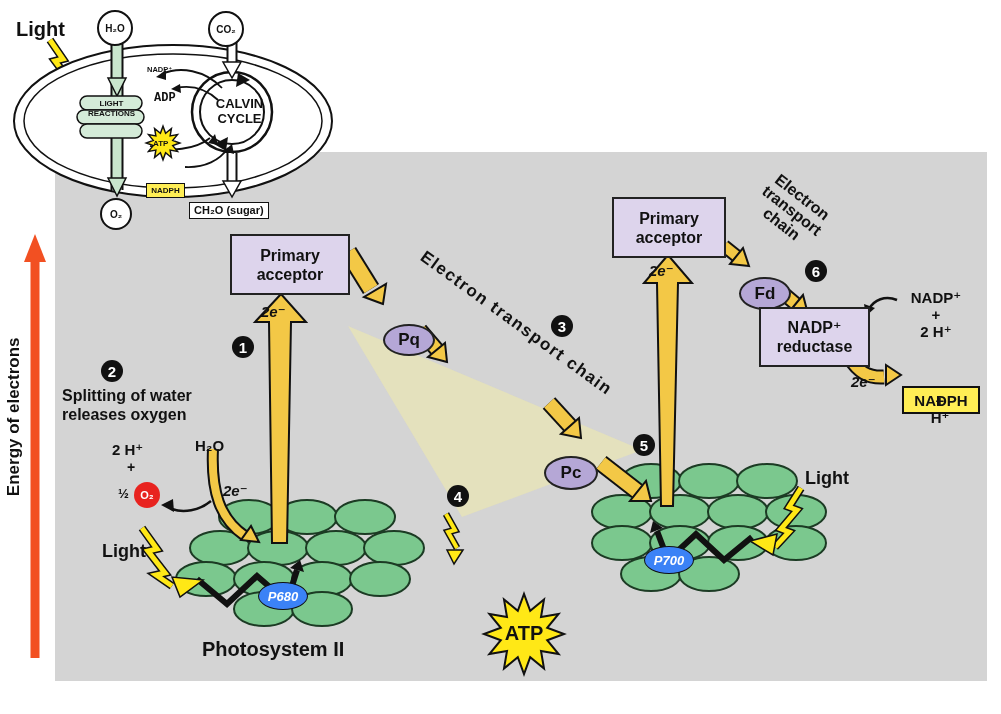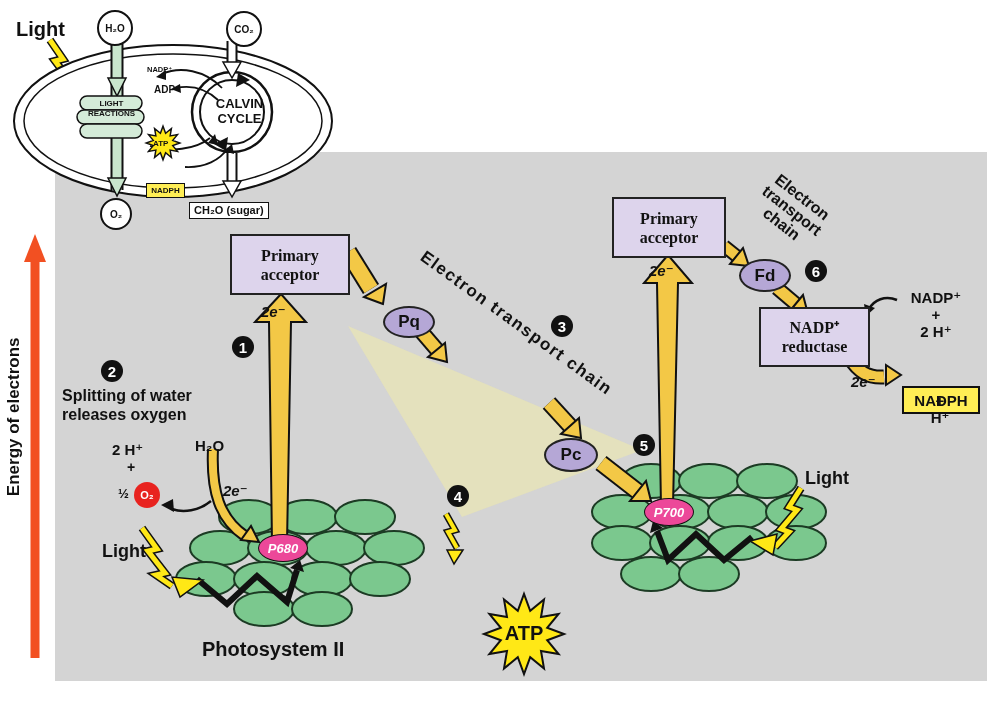--- a/index.html
+++ b/index.html
@@ -4,25 +4,25 @@
 <style>
   html,body{margin:0;padding:0;background:#fff;}
   .stage{position:relative;width:1001px;height:714px;background:#fff;overflow:hidden;
          font-family:"Liberation Sans","DejaVu Sans",sans-serif;color:#111;}
   .panel{position:absolute;left:55px;top:152px;width:932px;height:529px;background:#d4d4d4;z-index:0;}
   svg.art{position:absolute;left:0;top:0;z-index:1;}
   .layer{position:absolute;left:0;top:0;width:100%;height:100%;z-index:2;border-radius:18px;}
   .lbl{position:absolute;font-weight:700;color:#111;line-height:1.15;}
   .pre{white-space:pre-line;}
   .box{position:absolute;background:#ddd4ec;border:2px solid #222;display:flex;align-items:center;justify-content:center;
-       text-align:center;font-weight:700;font-size:16px;line-height:19px;font-family:Liberation Serif, serif;}
+       text-align:center;font-weight:700;font-size:16px;line-height:19px;}
   .oval{position:absolute;background:#b5a7d6;border:2px solid #222;border-radius:50%;display:flex;align-items:center;justify-content:center;
-        font-weight:700;font-size:17px;}
-  .pcenter{position:absolute;background:#ec4899;border:1.5px solid #111;border-radius:50%;display:flex;align-items:center;justify-content:center;
-        font-weight:700;font-style:italic;font-size:13px;color:#fff;}
+        font-weight:700;font-size:17px;margin-top:18px;}
+  .pcenter{position:absolute;background:#3b82f6;border:1.5px solid #111;border-radius:50%;display:flex;align-items:center;justify-content:center;
+        font-weight:700;font-style:italic;font-size:13px;color:#fff;margin-top:48px;}
   .badge{position:absolute;width:22px;height:22px;background:#111;color:#fff;border-radius:50%;display:flex;align-items:center;justify-content:center;
         font-weight:700;font-size:15px;}
   .circ{position:absolute;background:#fff;border:2px solid #111;border-radius:50%;display:flex;align-items:center;justify-content:center;
         font-weight:700;font-size:10px;}
   .ybox{position:absolute;background:#ffee55;border:2px solid #111;display:flex;align-items:center;justify-content:center;font-weight:700;margin-top:24px;}
   .rot{transform-origin:0 0;}
 </style>
 </head>
 <body>
 
@@ -195,23 +195,23 @@
       </g>
 
       <use href="#star" transform="translate(163,143) scale(0.42)" fill="#ffe816" stroke="#111" stroke-width="3.5"></use>
     </g>
   </svg>
 
   <div class="layer">
 
     <div class="lbl" style="left:16px;top:18px;font-size:20px;">Light</div>
     <div class="circ" style="left:97px;top:10px;width:32px;height:32px;">H₂O</div>
-    <div class="circ" style="left:226px;top:11px;width:32px;height:32px;">CO₂</div>
+    <div class="circ" style="left:208px;top:11px;width:32px;height:32px;">CO₂</div>
     <div class="lbl" style="left:147px;top:66px;font-size:7.5px;">NADP⁺</div>
-    <div class="lbl" style="left:154px;top:84px;font-size:10px;">ADP</div>
+    <div class="lbl" style="left:154px;top:92px;font-size:12px;font-family:Liberation Mono, monospace;">ADP</div>
     <div class="lbl pre" style="left:83px;top:99px;width:57px;font-size:8px;line-height:9.5px;text-align:center;">LIGHT
 REACTIONS</div>
     <div class="lbl pre" style="left:192px;top:97px;width:95px;font-size:13px;line-height:14.5px;text-align:center;">CALVIN
 CYCLE</div>
     <div class="lbl" style="left:153px;top:139px;font-size:8px;">ATP</div>
     <div class="ybox" style="left:146px;top:159px;width:37px;height:13px;font-size:8px;border-width:1px;">NADPH</div>
     <div class="circ" style="left:100px;top:198px;width:28px;height:28px;">O₂</div>
     <div class="lbl" style="left:189px;top:202px;background:#fff;border:1.5px solid #111;padding:1px 4px;font-size:11px;">CH₂O (sugar)</div>
 
     <div class="lbl" style="left:-86px;top:407px;width:200px;text-align:center;font-size:17px;transform:rotate(-90deg);">Energy of electrons</div>

